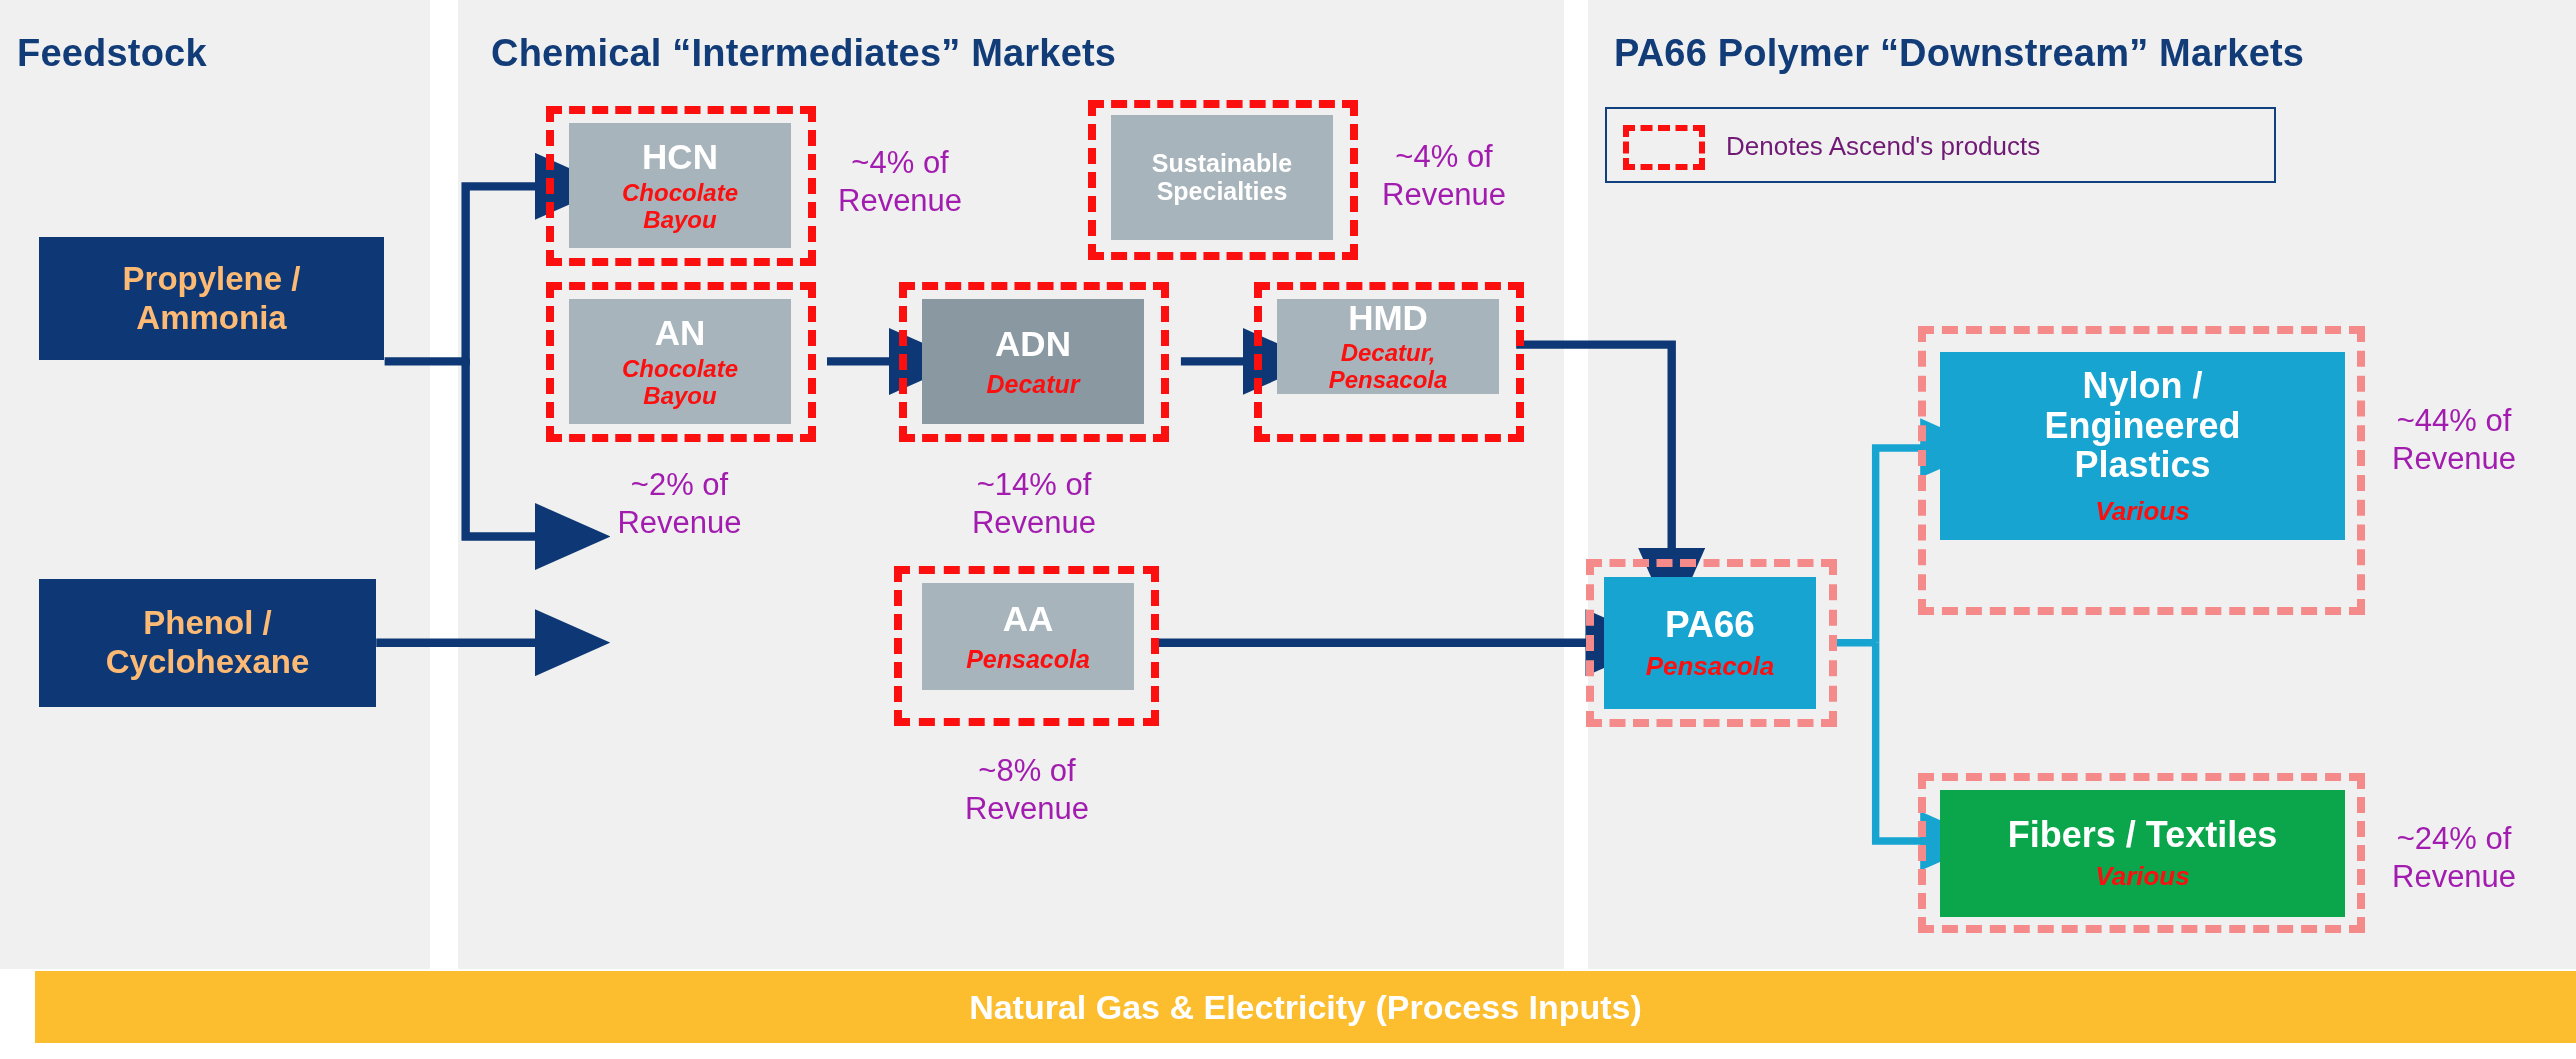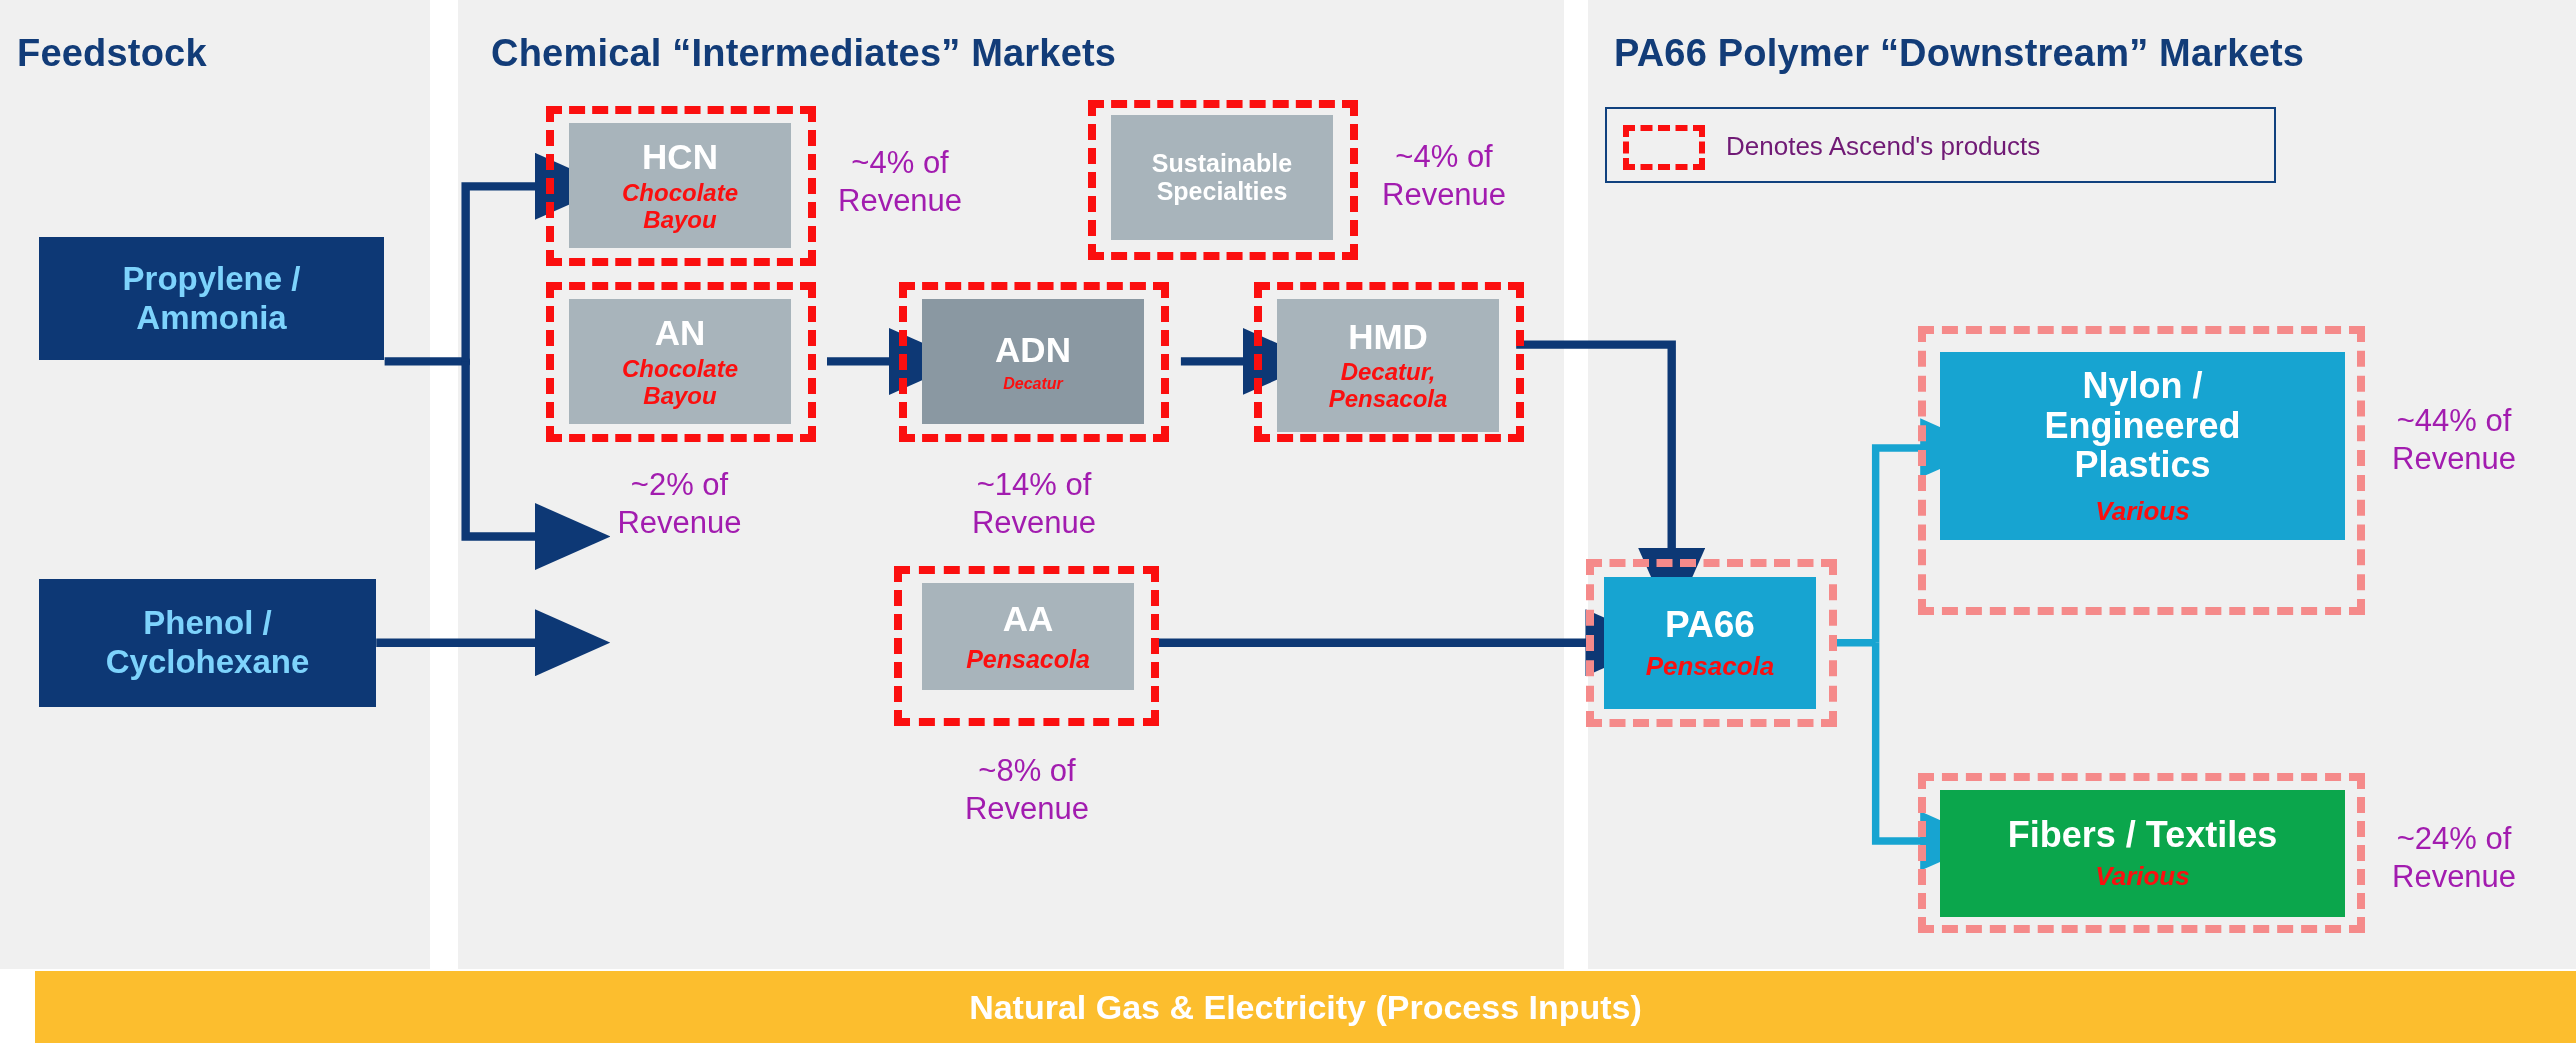--- a/index.html
+++ b/index.html
@@ -12,21 +12,21 @@
   #col-intermediates{left:458px;width:1106px;height:969px;}
   #col-downstream{left:1588px;width:988px;height:969px;}
 
   
   .col-title{position:absolute;color:#123c78;font-weight:bold;font-size:38px;letter-spacing:0.2px;white-space:nowrap;}
   #title-feedstock{left:17px;top:32px;}
   #title-intermediates{left:491px;top:32px;}
   #title-downstream{left:1614px;top:32px;}
 
   
-  .feed-box{position:absolute;background:#0d3875;color:#7dd3fc;font-weight:bold;font-size:33px;line-height:1.18;
+  .feed-box{position:absolute;background:#0d3875;color:#fdba74;font-weight:bold;font-size:33px;line-height:1.18;
             display:flex;align-items:center;justify-content:center;text-align:center;}
 
   
   .dash-frame{position:absolute;box-sizing:border-box;}
   .dash-red{border:8.4px dashed #fb0f0f;}
   .dash-salmon{border:8.4px dashed #f58a8a;}
 
   
   .prod{position:absolute;box-sizing:border-box;display:flex;flex-direction:column;align-items:center;
         justify-content:center;text-align:center;}
@@ -195,29 +195,29 @@
     <div class="ploc" style="font-size:24px;">Bayou</div>
   </div>
   <div class="rev" style="left:605px;top:466px;text-align:center;width:149px;">
     <div>~2% of</div>
     <div>Revenue</div>
   </div>
 
   <div class="dash-frame dash-red" style="left:899px;top:282px;width:270px;height:160px;"></div>
   <div class="prod gray-d" style="left:922px;top:299px;width:222px;height:125px;">
     <div class="pname" style="font-size:35px;">ADN</div>
-    <div class="ploc" style="font-size:16px;margin-top:5.6px;">Decatur</div>
+    <div class="ploc" style="font-size:25px;margin-top:5.6px;">Decatur</div>
   </div>
   <div class="rev" style="left:955px;top:466px;text-align:center;width:158px;">
     <div>~14% of</div>
     <div>Revenue</div>
   </div>
 
   <div class="dash-frame dash-red" style="left:1254px;top:282px;width:270px;height:160px;"></div>
-  <div class="prod gray-l" style="left:1277px;top:299px;width:222px;height:133px;">
+  <div class="prod gray-l" style="left:1277px;top:299px;width:222px;height:95px;">
     <div class="pname" style="font-size:35px;">HMD</div>
     <div class="ploc" style="font-size:24px;margin-top:2.8px;">Decatur,</div>
     <div class="ploc" style="font-size:24px;">Pensacola</div>
   </div>
 
   <div class="dash-frame dash-red" style="left:894px;top:566px;width:265px;height:160px;"></div>
   <div class="prod gray-l" style="left:922px;top:583px;width:212px;height:107px;">
     <div class="pname" style="font-size:35px;">AA</div>
     <div class="ploc" style="font-size:25px;margin-top:5.6px;">Pensacola</div>
   </div>

